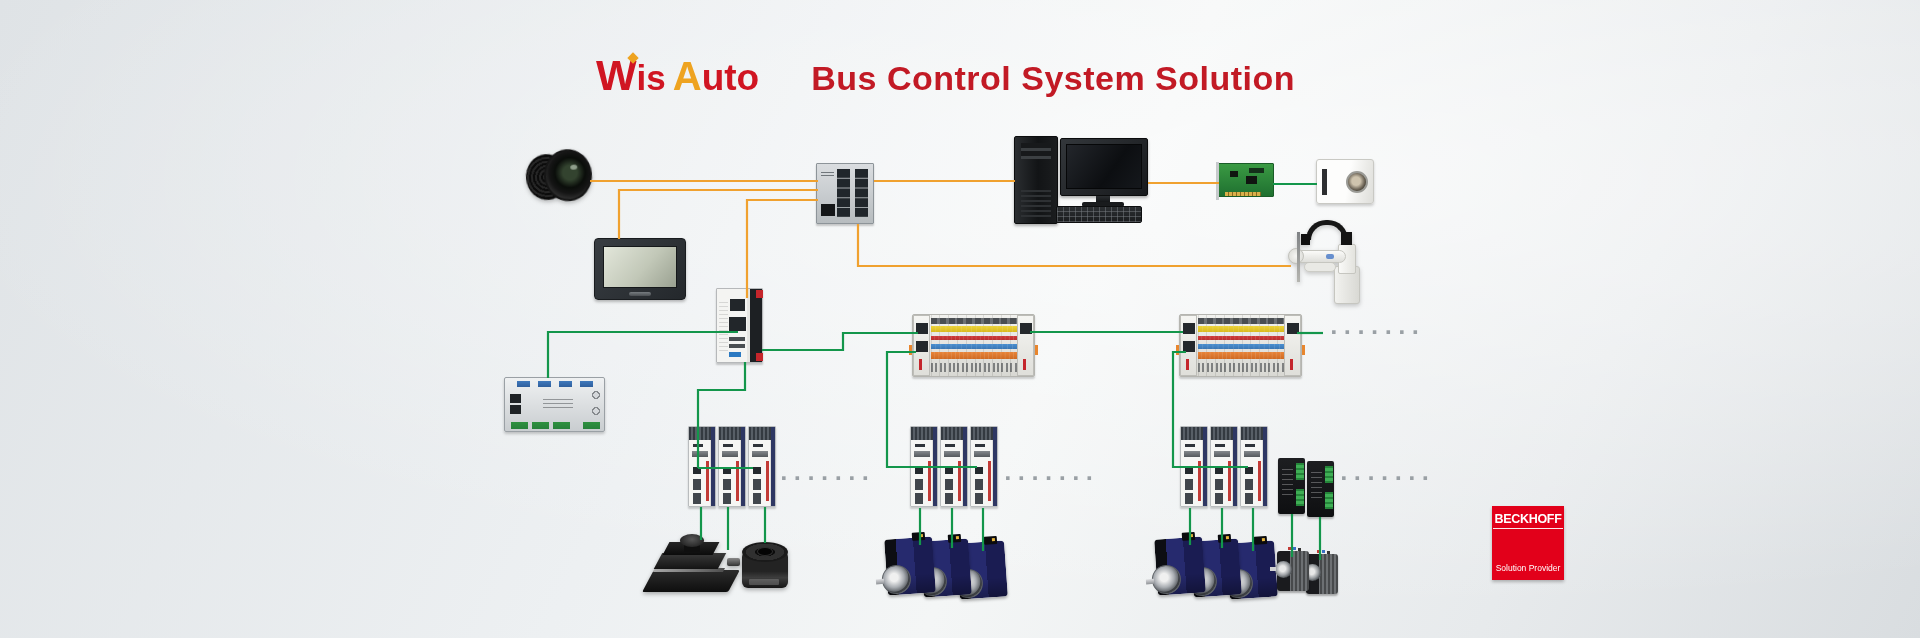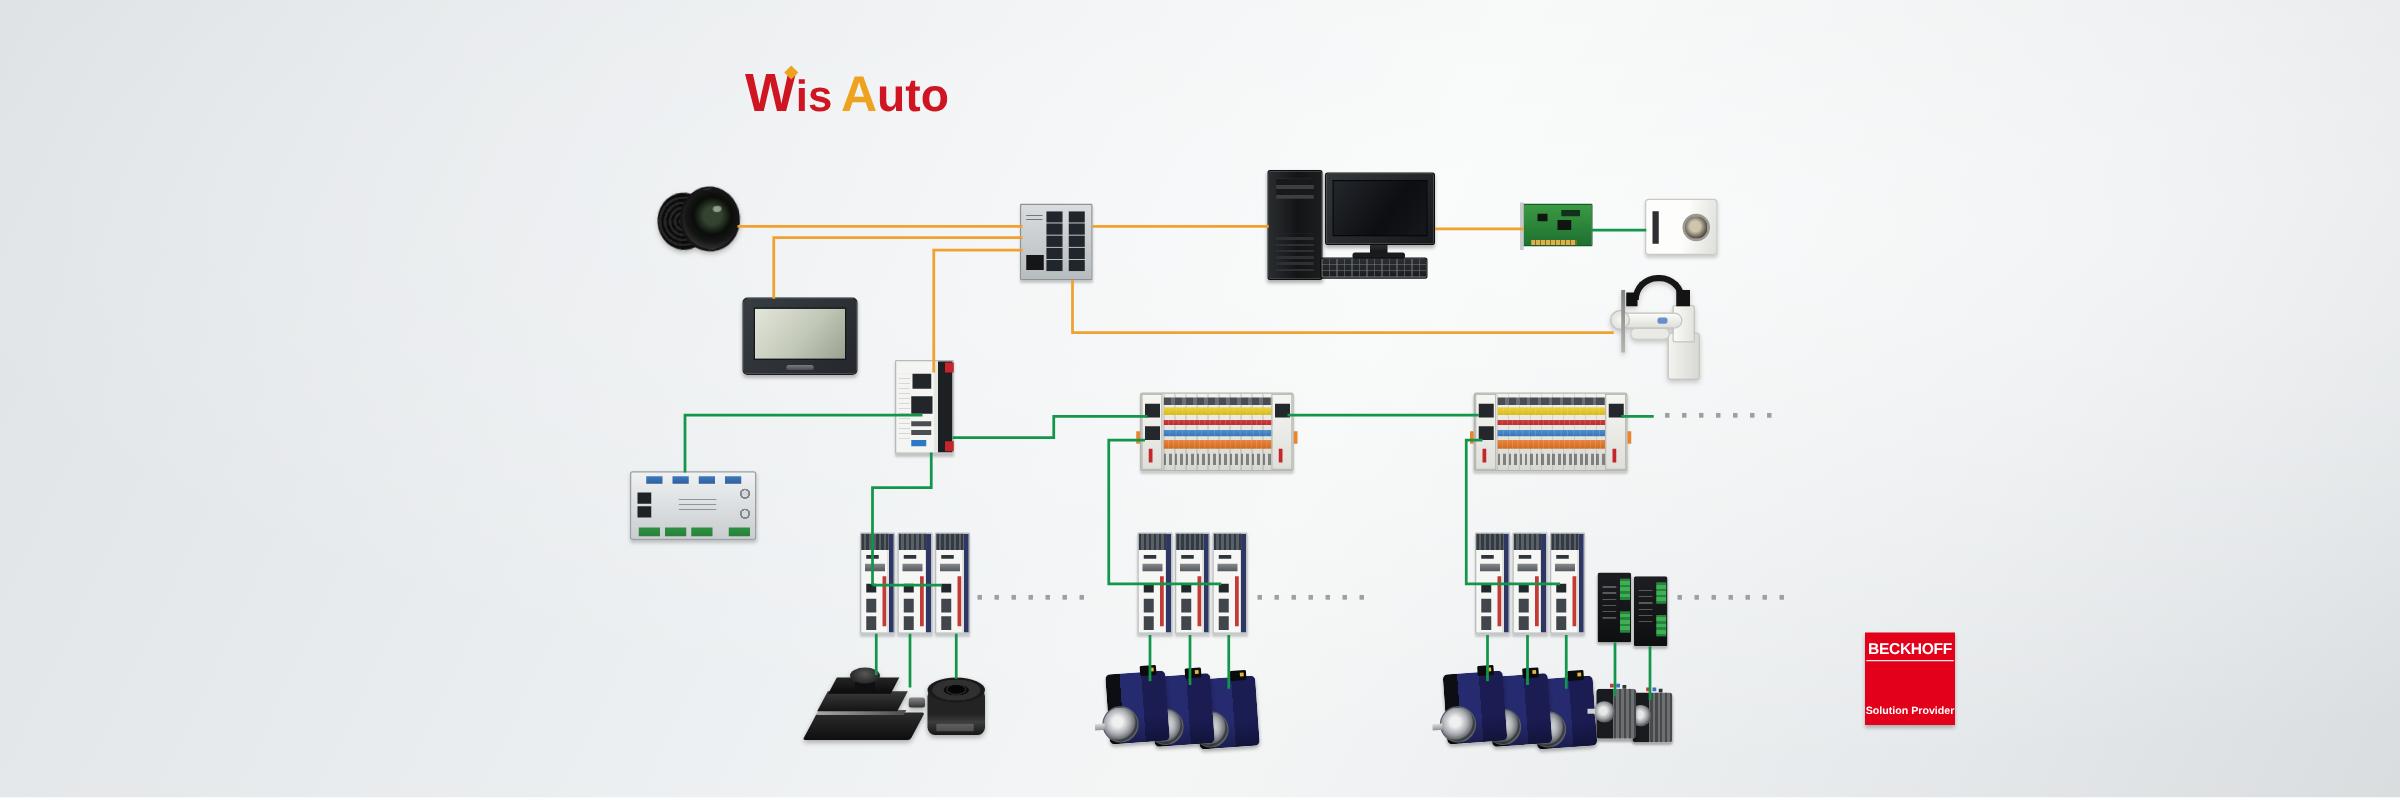--- a/index.html
+++ b/index.html
@@ -247,35 +247,36 @@
     background:radial-gradient(circle at 45% 45%,#e8e8e8 0 22%,#9a9ea2 50%,#52565a 70%,#888c90 80%)}
   .smotor::after{content:"";position:absolute;left:-7px;top:16px;width:6px;height:4px;background:#cfd0d2}
   .smw{position:absolute;top:-4px;left:11px;width:3px;height:3px;background:#c23b36;
     box-shadow:5px 0 0 #3a6fc4,10px 1px 0 #333}
 
   
   .badge{left:1492px;top:506px;width:72px;height:74px;background:var(--badge-red);
     box-shadow:0 2px 3px rgba(0,0,0,.25);color:#fff;text-align:center}
   .badge .b-brand{margin-top:7px;font-size:12.5px;font-weight:bold;letter-spacing:-.3px;line-height:1;
     border-bottom:1px solid rgba(255,255,255,.9);display:inline-block;padding:0 1px 2px}
-  .badge .b-sub{position:absolute;left:0;right:0;bottom:7px;font-size:8.5px;font-weight:bold;letter-spacing:0}
+  .badge .b-sub{position:absolute;left:0;right:0;bottom:7px;font-size:8.5px;font-weight:normal;letter-spacing:0}
 </style>
 </head>
 <body>
 
 <div class="stage">
 
   <div class="hdr">
     <div class="logo">
       <span class="l-w">W</span>
       <span class="l-diamond"></span>
       <span class="l-is">is</span>
       <span class="l-a">A</span>
       <span class="l-uto">uto</span>
     </div>
+    <div class="title">Bus Control System Solution</div>
   </div>
 
   <div class="dev lens">
     <div class="lbarrel"></div>
     <div class="lfront"></div>
     <div class="lglint"></div>
   </div>
 
   <div class="dev hmi">
     <div class="hmi-screen"></div>

